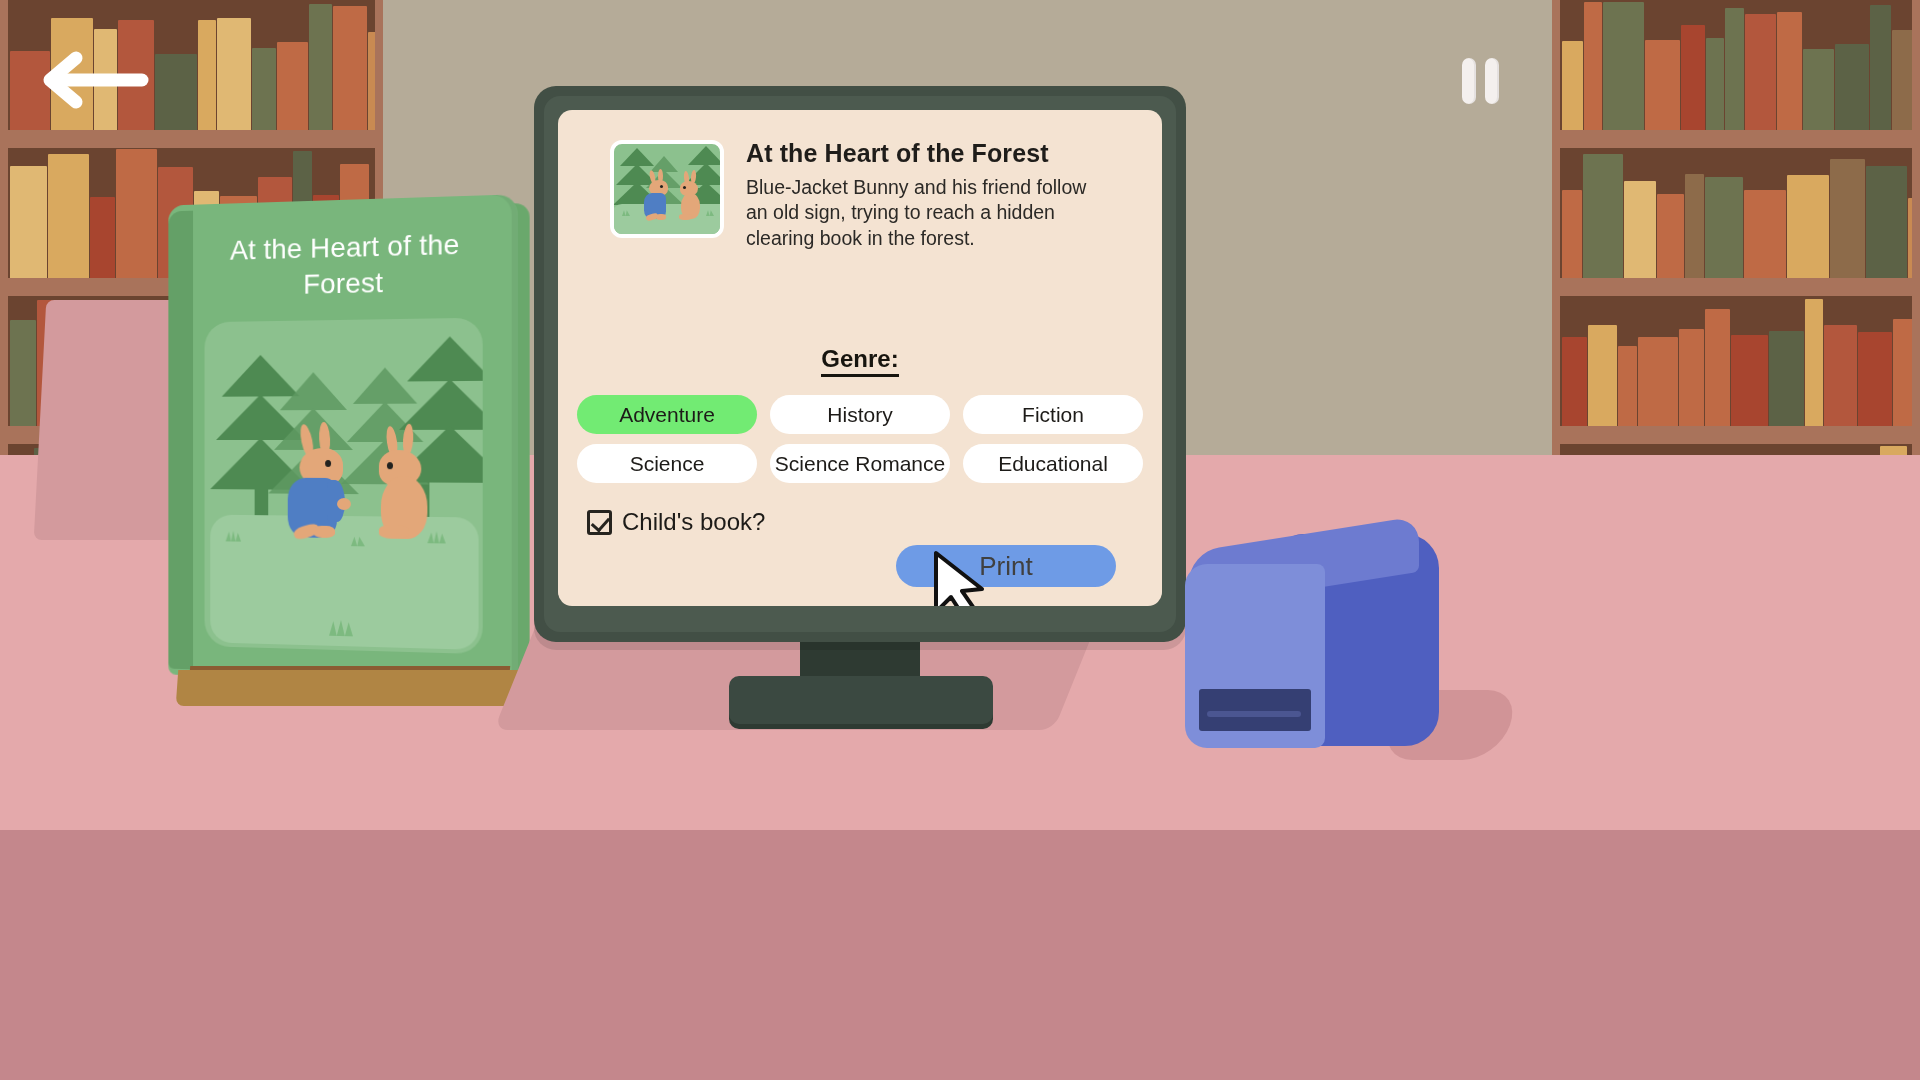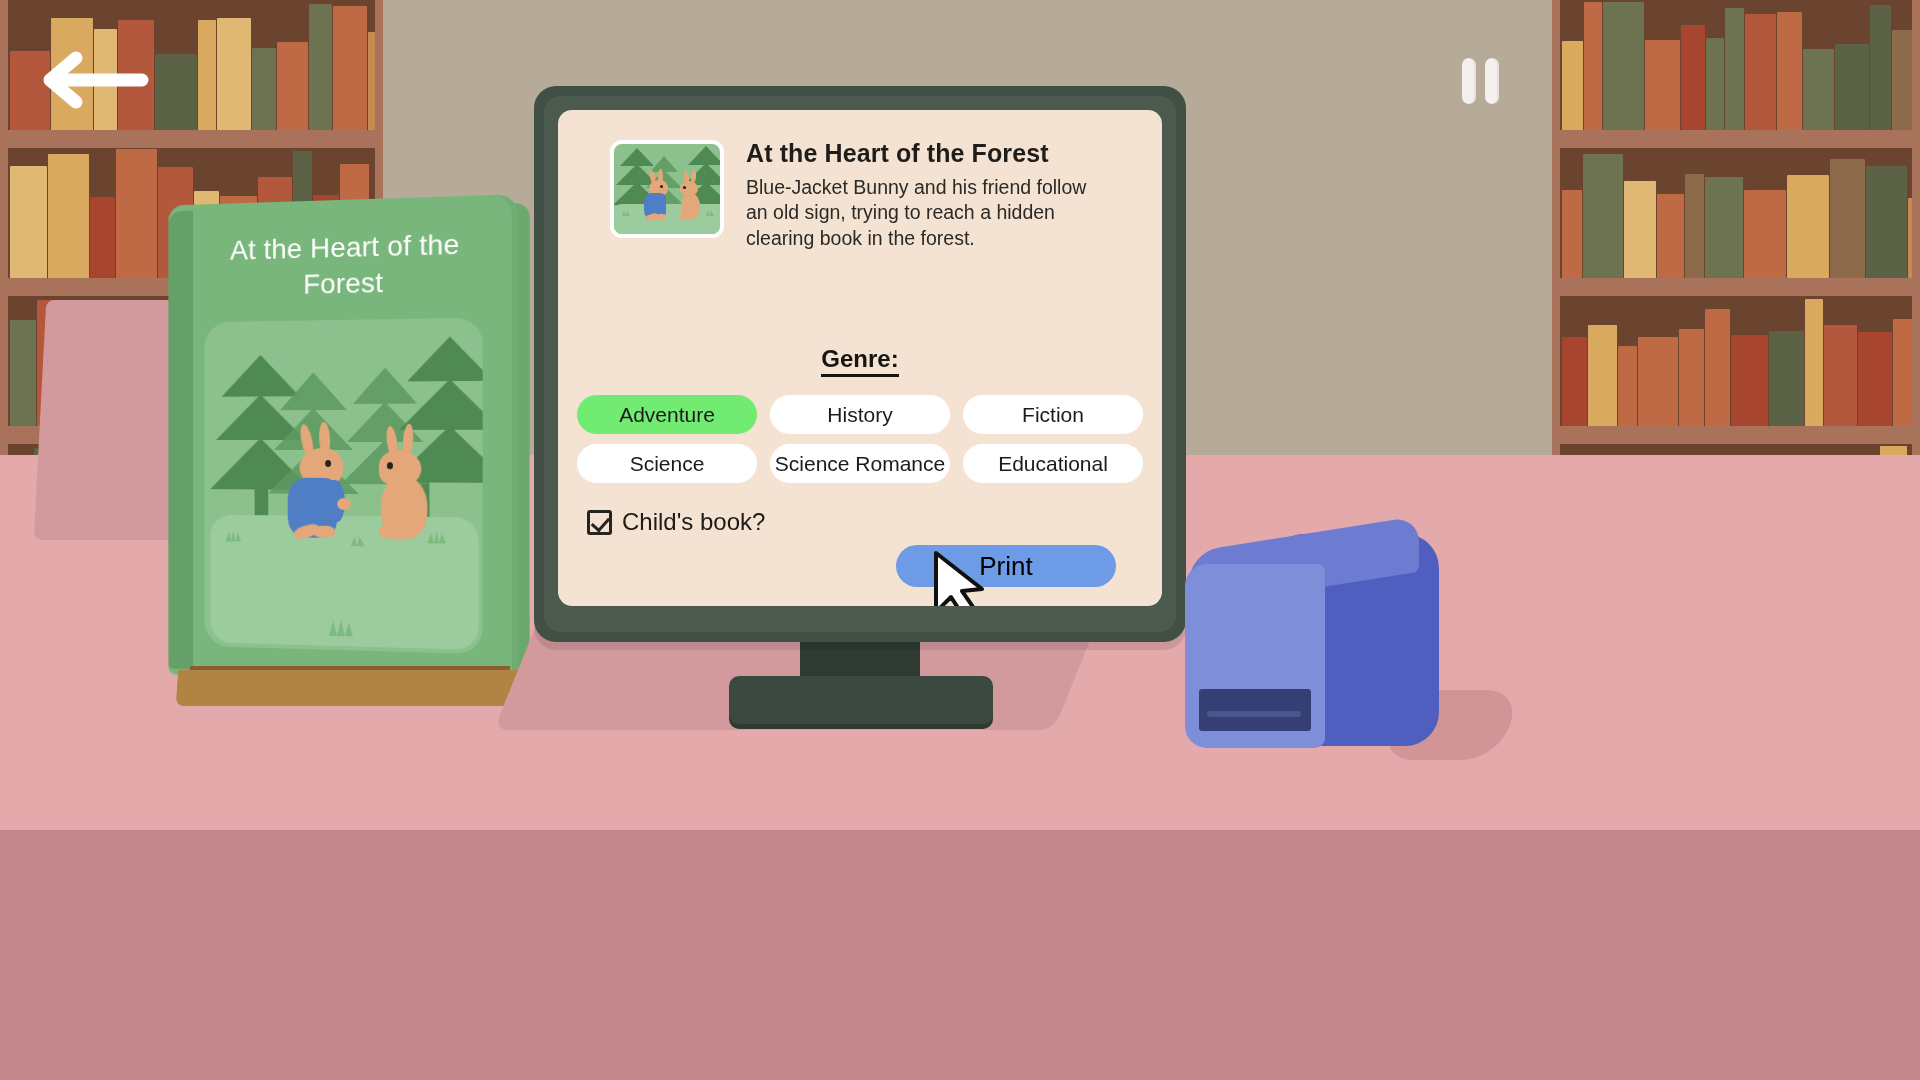--- a/index.html
+++ b/index.html
@@ -100,21 +100,21 @@
 
   .checkrow { position:absolute; left:29px; top:398px; display:flex; align-items:center; gap:10px; }
   .checkbox { width:25px; height:25px; border:3px solid #26241f; border-radius:3px;
     background:#f4e3d2; position:relative; flex:none; cursor:pointer; }
   .checkbox::after { content:""; position:absolute; left:5px; top:1px; width:8px; height:14px;
     border:solid #26241f; border-width:0 3.5px 3.5px 0; transform:rotate(42deg); }
   .checklabel { font-size:24px; color:#1d1b18; }
 
   .print-btn { position:absolute; left:338px; top:435px; width:220px; height:42px;
     background:#6e9be6; border-radius:21px; display:flex; align-items:center;
-    justify-content:center; color:#000000; font-size:26px; cursor:pointer; }
+    justify-content:center; color:#404040; font-size:26px; cursor:pointer; }
 
   .cursor { position:absolute; left:374px; top:440px; width:58px; height:68px; }
 
   
   .printer-shadow { position:absolute; left:1390px; top:690px; width:120px; height:70px;
     background:#d19497; border-radius:40px; transform:skewX(-20deg); }
   .printer { position:absolute; left:1185px; top:520px; width:265px; height:230px; }
   .pr-side  { position:absolute; left:92px; top:14px; width:162px; height:212px;
     background:#4f5fc0; border-radius:26px 34px 34px 26px; }
   .pr-front { position:absolute; left:0;  top:44px; width:140px; height:184px;

